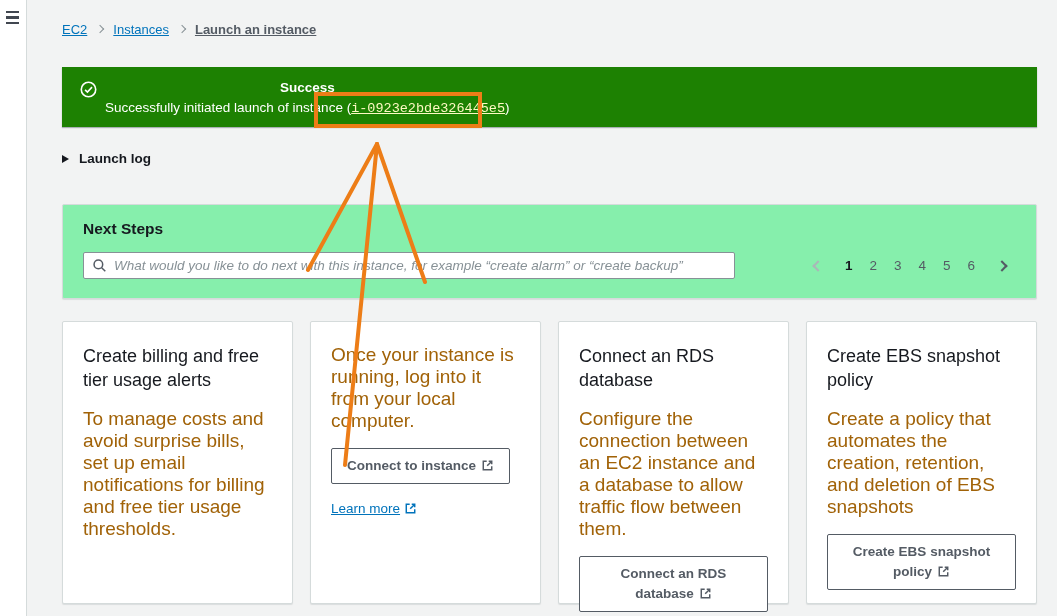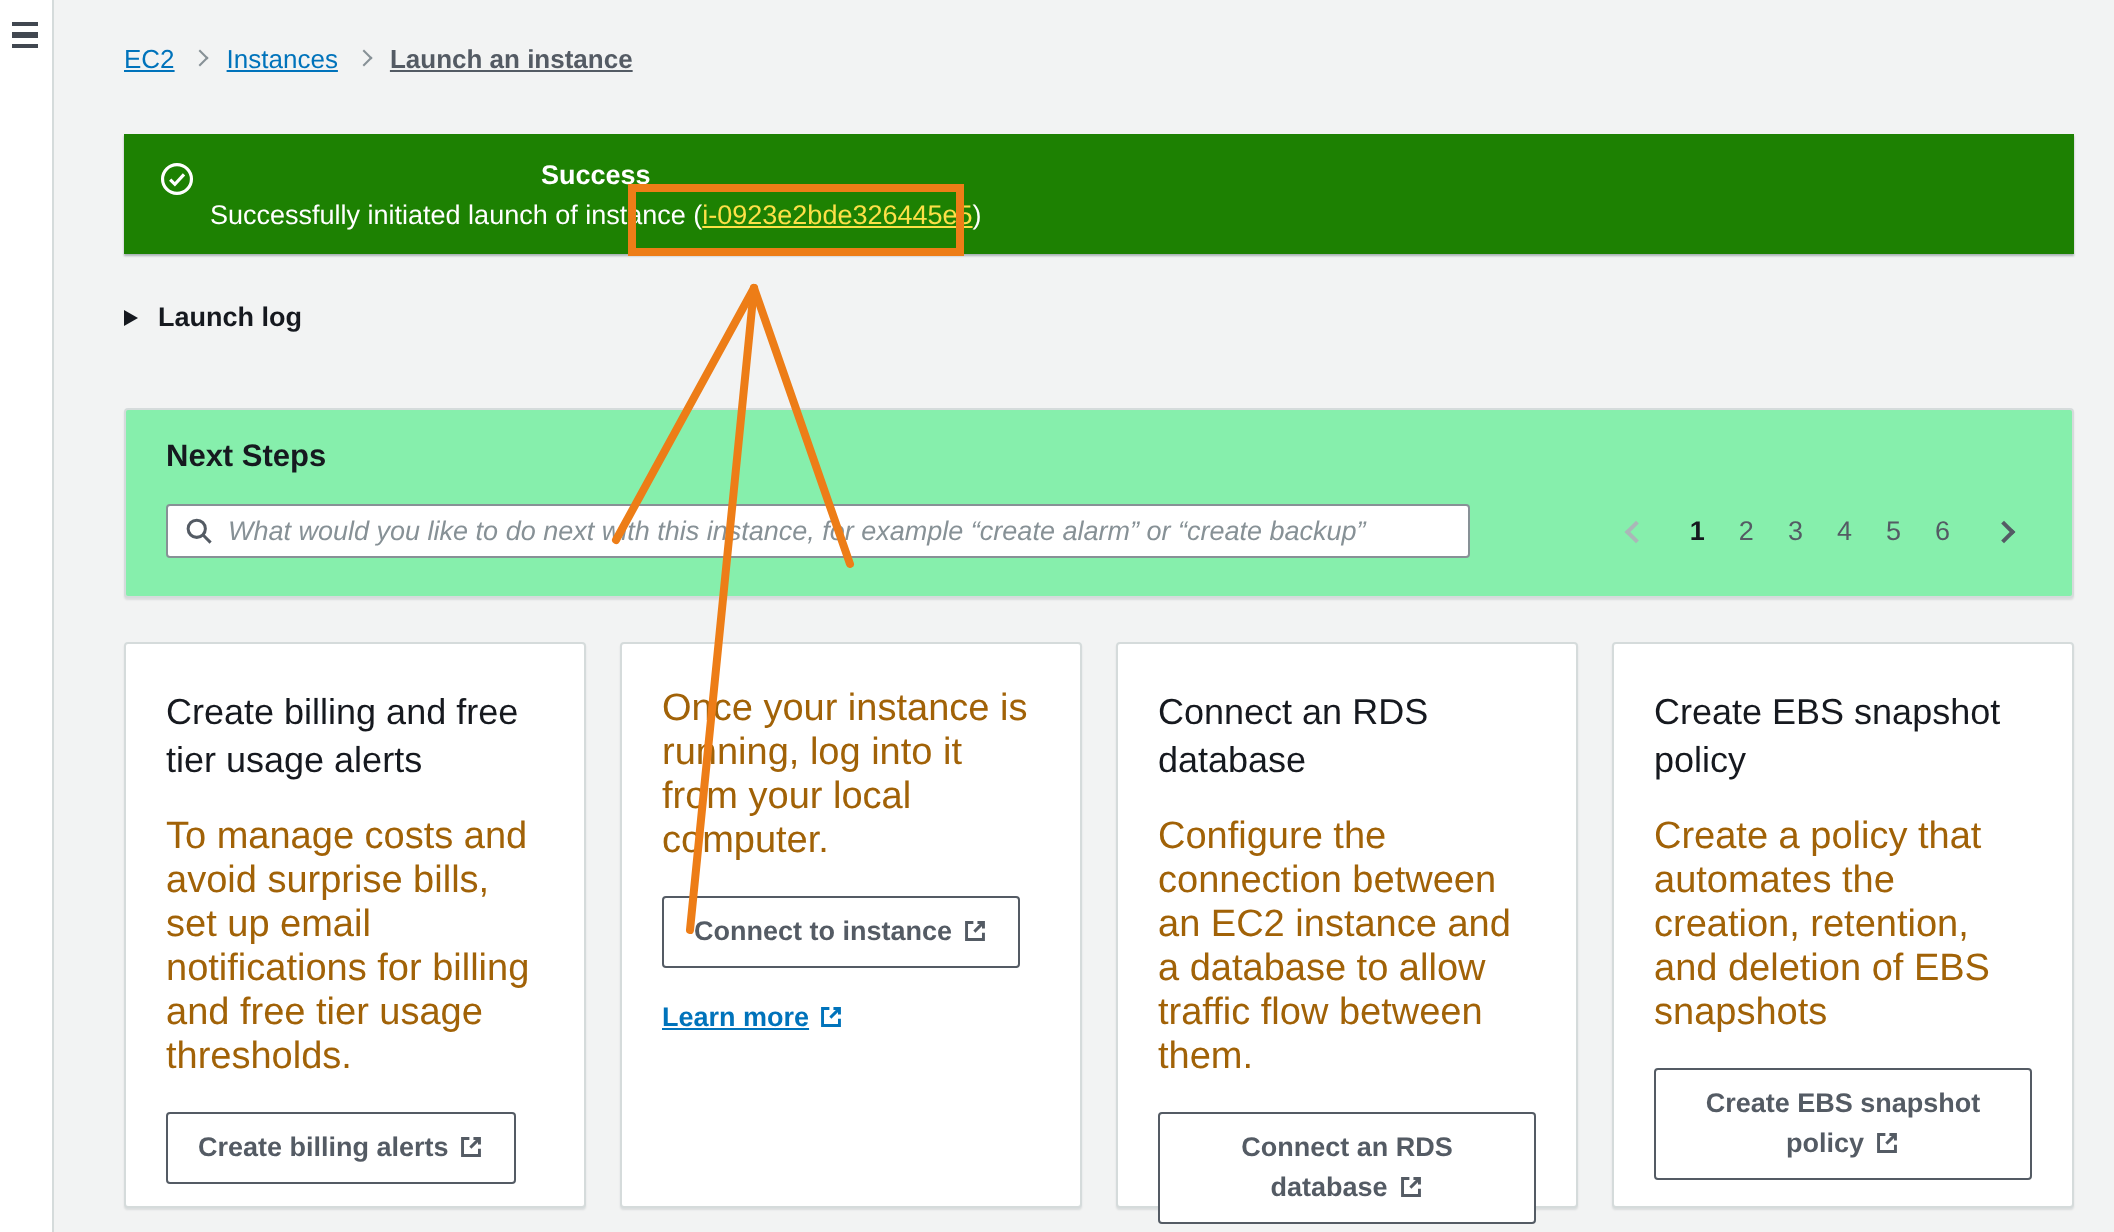--- a/index.html
+++ b/index.html
@@ -36,21 +36,21 @@
   
   .banner {
     margin-top:30px; height:60px; background:#1d8102; color:#fff;
     display:flex; align-items:flex-start; padding:13px 16px 0 18px;
     box-shadow:0 1px 1px rgba(0,28,36,.3);
     text-align:center;
   }
   .banner-icon { flex:0 0 auto; margin:1px 8px 0 0; }
   .banner-title { font-weight:bold; font-size:13.5px; }
   .banner-msg { font-size:13.5px; margin-top:5px; }
-  .instance-link { color:#fde047; text-decoration:underline; cursor:pointer; }
+  .instance-link { color:#fef9c3; text-decoration:underline; cursor:pointer;font-family:Liberation Mono, monospace; }
 
   
   .launch-log { margin-top:24px; display:flex; align-items:center; gap:10px; width:120px; cursor:pointer; }
   .tri { width:0; height:0; border-left:7px solid #16191f; border-top:4.5px solid transparent; border-bottom:4.5px solid transparent; }
   .launch-log-label { font-weight:bold; font-size:13.5px; }
 
   
   .panel {
     margin-top:38px; height:95px; background:#86efac; border:1px solid #d5dbdb;
     border-radius:2px; padding:15px 20px; box-shadow:0 1px 1px rgba(0,28,36,.1);
@@ -80,21 +80,21 @@
   }
   .card h3 { font-size:18px; font-weight:400; color:#16191f; line-height:24px; margin-bottom:16px; }
   .card p  { font-size:19px; color:#a16207; line-height:22px; margin-bottom:16px; }
   .btn {
     display:inline-block; background:#fff; border:1px solid #545b64; border-radius:2px;
     color:#545b64; font-weight:bold; font-size:13.5px; font-family:"Liberation Sans", sans-serif;
     padding:7px 15px; line-height:20px; cursor:pointer; text-align:center; max-width:100%;
   }
   .btn svg { vertical-align:-2px; margin-left:5px; }
   .card-link { display:block; margin-top:17px; font-size:13.5px; color:#0073bb; cursor:pointer; }
-  .card-link .lnk-txt { text-decoration:underline;font-weight:bold; }
+  .card-link .lnk-txt { text-decoration:underline; }
   .card-link svg { vertical-align:-2px; margin-left:4px; }
 
   
   .annotation { position:absolute; left:0; top:0; width:1057px; height:616px; pointer-events:none; z-index:9; }
 </style>
 </head>
 <body>
 
 <div class="rail">
   <button class="hamburger">
@@ -153,25 +153,20 @@
         <span class="pg-chev next"></span>
       </div>
     </div>
   </section>
 
   <div class="cards">
 
     <article class="card">
       <h3>Create billing and free tier usage alerts</h3>
       <p>To manage costs and avoid surprise bills, set up email notifications for billing and free tier usage thresholds.</p>
-      <button class="btn"><span>Create billing alerts</span><svg width="13" height="13" viewBox="0 0 16 16">
-            <path d="M13.2 9v4.2H2.8V2.8H7" fill="none" stroke="currentColor" stroke-width="1.8"></path>
-            <path d="M9.5 2.8h3.7v3.7" fill="none" stroke="currentColor" stroke-width="1.8"></path>
-            <path d="M13 3L7.6 8.4" stroke="currentColor" stroke-width="1.8"></path>
-          </svg></button>
     </article>
 
     <article class="card">
       <p>Once your instance is running, log into it from your local computer.</p>
       <button class="btn"><span>Connect to instance</span><svg width="13" height="13" viewBox="0 0 16 16">
             <path d="M13.2 9v4.2H2.8V2.8H7" fill="none" stroke="currentColor" stroke-width="1.8"></path>
             <path d="M9.5 2.8h3.7v3.7" fill="none" stroke="currentColor" stroke-width="1.8"></path>
             <path d="M13 3L7.6 8.4" stroke="currentColor" stroke-width="1.8"></path>
           </svg></button>
       <a class="card-link"><span class="lnk-txt">Learn more</span><svg width="13" height="13" viewBox="0 0 16 16">

